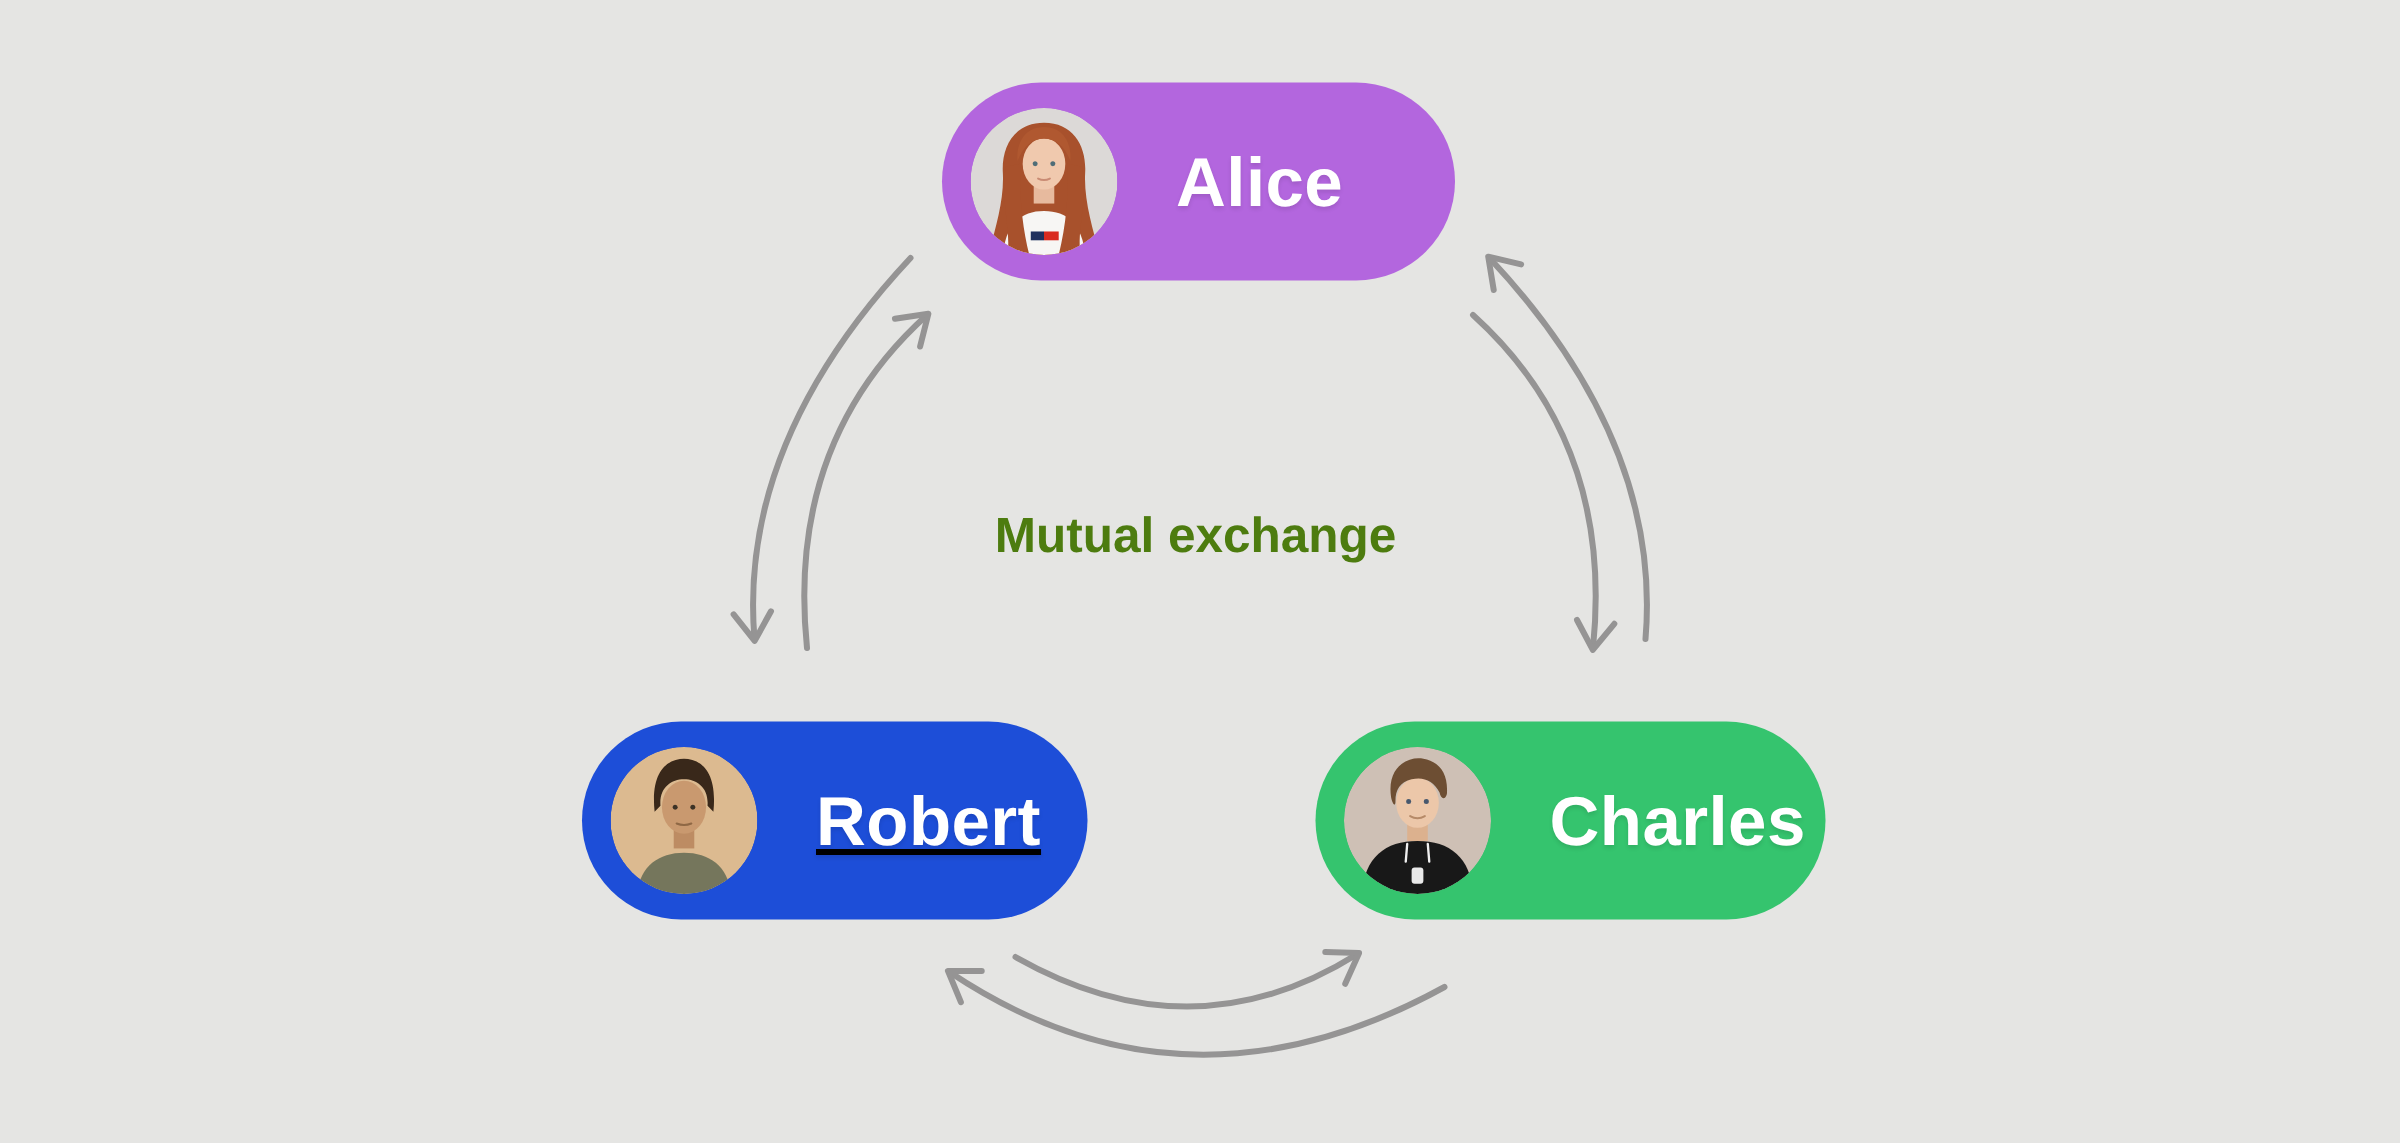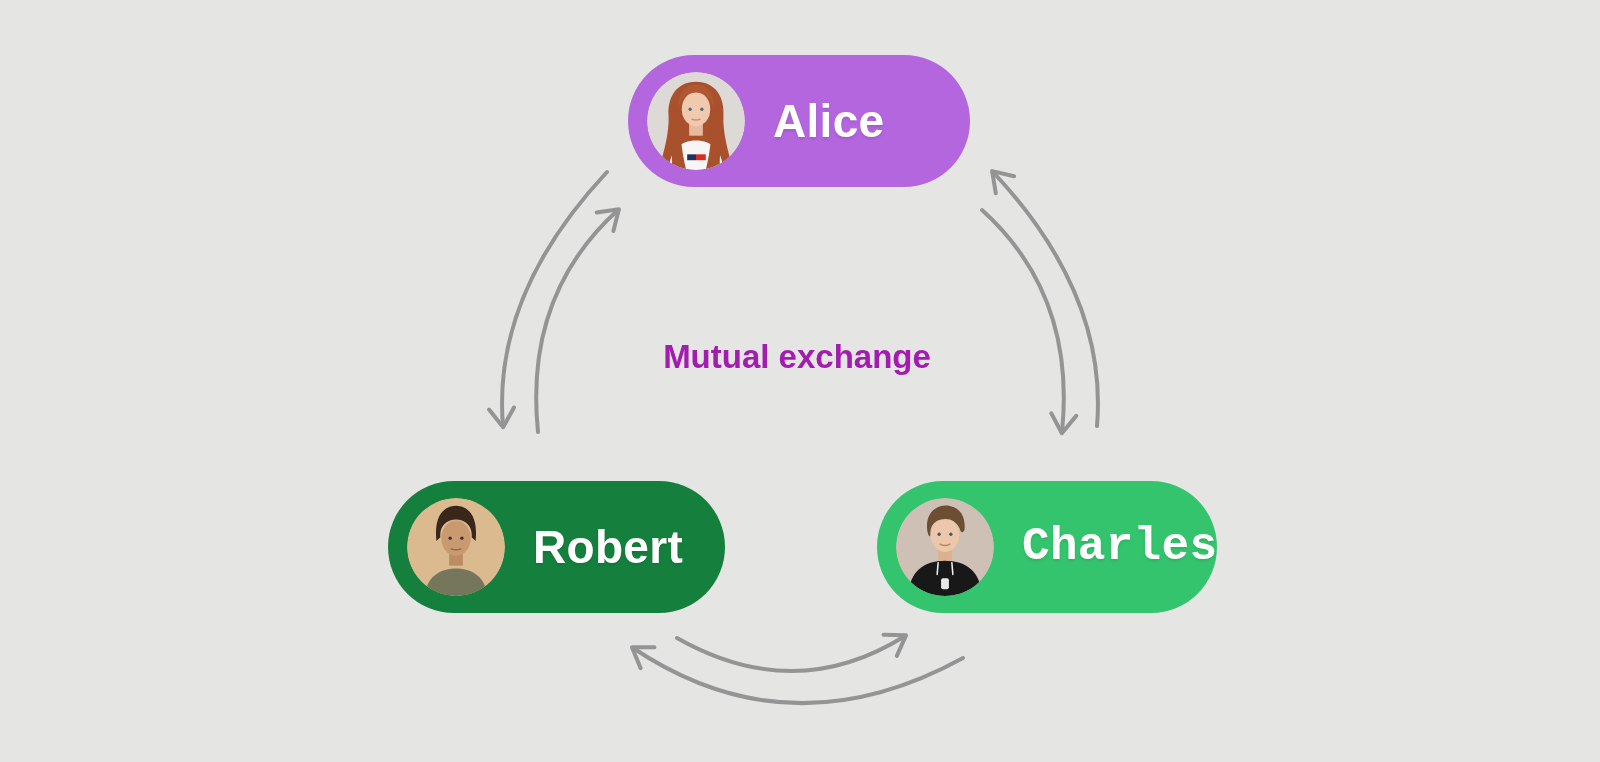--- a/index.html
+++ b/index.html
@@ -14,26 +14,26 @@
   .arrows-svg { position: absolute; left: 0; top: 0; width: 1600px; height: 762px; }
   .arrow { fill: none; stroke: #959494; stroke-width: 4; stroke-linecap: round; }
 
   .pill {
     position: absolute;
     height: 132px;
     border-radius: 66px;
     display: flex;
     align-items: center;
     padding-left: 19px;
-    gap: 28px;
+    gap: 39px;
     box-sizing: border-box;
   }
   .pill-alice   { left: 628px; top: 55px;  width: 342px; }
   .pill-robert  { left: 388px; top: 481px; width: 337px; }
-  .pill-charles { left: 877px; top: 481px; width: 340px; font-family: Liberation Mono, monospace; }
+  .pill-charles { left: 877px; top: 481px; width: 340px; }
 
   .avatar {
     width: 98px; height: 98px;
     border-radius: 50%;
     overflow: hidden;
     flex: none;
   }
   .avatar svg { display: block; width: 98px; height: 98px; }
 
   .person-name {
@@ -43,21 +43,21 @@
     letter-spacing: 0.3px;
     text-shadow: 0 2px 3px rgba(0,0,0,0.10);
     white-space: nowrap;
   }
 
   .caption {
     position: absolute;
     left: 497px; top: 334px;
     width: 600px;
     text-align: center;
-    color: #a21caf;
+    color: #4d7c0f;
     font-size: 33px;
     line-height: 45px;
     font-weight: 700;
   }
 </style>
 </head>
 <body>
 
 <div class="canvas">
 
@@ -96,21 +96,21 @@
           <path d="M24 40 C20 62 28 84 25 100 L40 100 C35 80 33 58 34 38 Z" fill="#a8512c"></path>
           <path d="M76 40 C80 62 72 84 75 100 L60 100 C65 80 67 58 66 38 Z" fill="#a8512c"></path>
           <rect x="41" y="84" width="9" height="6" fill="#20315e"></rect>
           <rect x="50" y="84" width="10" height="6" fill="#d92b20"></rect>
         </g>
       </svg>
     </div>
     <div class="person-name">Alice</div>
   </div>
 
-  <div class="pill pill-robert" style="background: #15803d;">
+  <div class="pill pill-robert" style="background: #1d4ed8; text-decoration: underline;">
     <div class="avatar">
       <svg viewBox="0 0 100 100">
         <defs>
             <clipPath id="clipB">
               <circle cx="50" cy="50" r="50"></circle>
             </clipPath>
           </defs>
         <g clip-path="url(#clipB)">
           <rect width="100" height="100" fill="#dcba90"></rect>
           <rect x="43" y="53" width="14" height="16" fill="#bd8c63"></rect>

